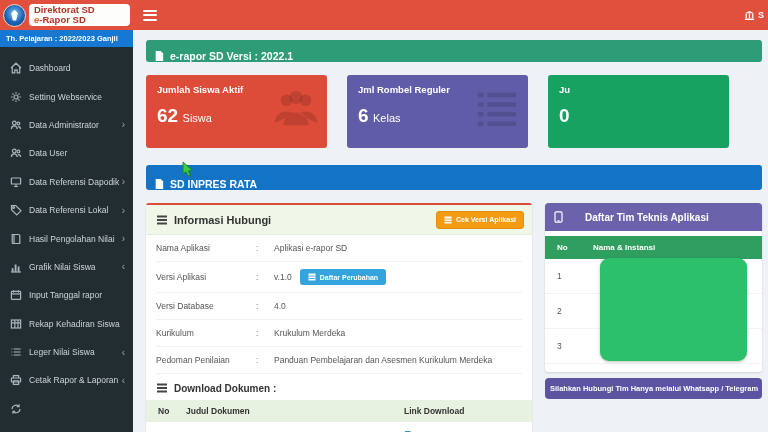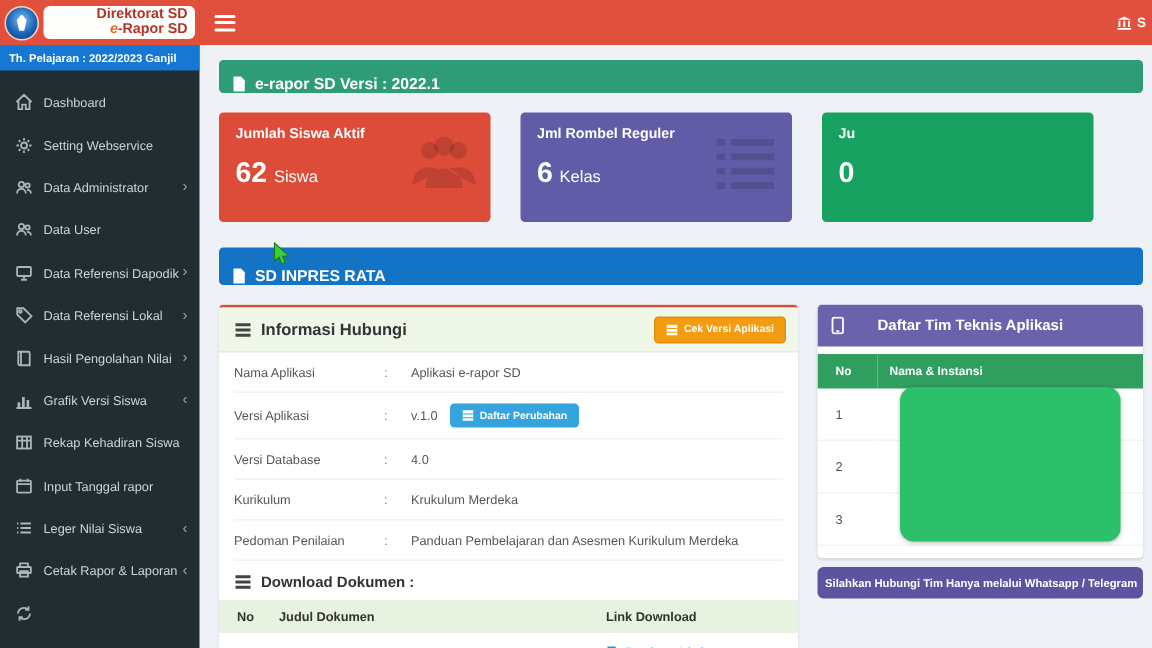--- a/index.html
+++ b/index.html
@@ -4,21 +4,21 @@
 <style>
   * { margin:0; padding:0; box-sizing:border-box; }
   html,body { width:768px; height:432px; overflow:hidden; }
   body { font-family:"Liberation Sans", sans-serif; background:#eef2f6; position:relative; }
 
   
   .sidebar { position:absolute; left:0; top:0; width:133px; height:432px; background:#222d32; z-index:5; }
   .brand { height:30px; background:#e0503c; display:flex; align-items:center; padding:2px 3px; gap:3px; }
   .brand-logo { width:23px; height:23px; border-radius:50%; background:radial-gradient(circle at 50% 40%, #7ec3f0 0%, #1c63b8 55%, #0d3f86 100%); border:1px solid #f5d7b0; flex:0 0 auto; display:flex; align-items:center; justify-content:center; }
   .brand-logo-inner { width:11px; height:11px; background:#fff; clip-path:polygon(50% 0%, 80% 35%, 65% 100%, 35% 100%, 20% 35%); }
-  .brand-plate { background:#fdfdfb; border-radius:4px; padding:1px 5px; line-height:1.05; flex:1; text-align:right; }
+  .brand-plate { background:#fdfdfb; border-radius:4px; padding:1px 5px; line-height:1.05; flex:1; text-align:left; }
   .brand-line1 { color:#b03428; font-weight:bold; font-size:9.5px; }
   .brand-line2 { color:#b03428; font-weight:bold; font-size:9.5px; }
   .brand-line2 .e-accent { color:#e2652c; font-style:italic; font-weight:bold; }
   .term-bar { height:17px; background:#1778d3; color:#fff; font-size:7.5px; font-weight:bold; display:flex; align-items:center; padding-left:6px; }
   .nav { padding-top:7px; }
   .nav-item { height:28.4px; display:flex; align-items:center; padding:0 8px 0 10px; color:#ccd5da; font-size:8.5px; cursor:pointer; }
   .nav-icon { width:12px; height:12px; margin-right:7px; flex:0 0 auto; color:#a9b7bd; display:flex; align-items:center; justify-content:center; }
   .nav-icon svg { width:12px; height:12px; stroke:currentColor; fill:none; stroke-width:1.2; }
   .nav-label { flex:1; white-space:nowrap; }
   .nav-chevron { font-size:10px; color:#95a5ab; }
@@ -171,41 +171,41 @@
       <span class="nav-label">Hasil Pengolahan Nilai</span>
       <span class="nav-chevron">›</span>
     </div>
     <div class="nav-item">
       <span class="nav-icon">
           <svg viewBox="0 0 12 12">
             <path d="M1 11h10"></path>
             <path d="M2.6 10.8V7.2M5.6 10.8V3.6M8.6 10.8V5.6" style="stroke-width:1.8"></path>
           </svg>
         </span>
-      <span class="nav-label">Grafik Versi Siswa</span>
+      <span class="nav-label">Grafik Nilai Siswa</span>
       <span class="nav-chevron">‹</span>
+    </div>
+    <div class="nav-item">
+      <span class="nav-icon">
+          <svg viewBox="0 0 12 12">
+            <rect x="1.4" y="2.4" width="9.2" height="8" rx="0.6"></rect>
+            <path d="M1.4 4.8h9.2M3.6 1.2v2.2M8.4 1.2v2.2"></path>
+          </svg>
+        </span>
+      <span class="nav-label">Input Tanggal rapor</span>
+      <span class="nav-chevron"></span>
     </div>
     <div class="nav-item">
       <span class="nav-icon">
           <svg viewBox="0 0 12 12">
             <rect x="1.4" y="2" width="9.2" height="8"></rect>
             <path d="M1.4 4.8h9.2M4.8 2v8M8 2v8"></path>
           </svg>
         </span>
       <span class="nav-label">Rekap Kehadiran Siswa</span>
-      <span class="nav-chevron"></span>
-    </div>
-    <div class="nav-item">
-      <span class="nav-icon">
-          <svg viewBox="0 0 12 12">
-            <rect x="1.4" y="2.4" width="9.2" height="8" rx="0.6"></rect>
-            <path d="M1.4 4.8h9.2M3.6 1.2v2.2M8.4 1.2v2.2"></path>
-          </svg>
-        </span>
-      <span class="nav-label">Input Tanggal rapor</span>
       <span class="nav-chevron"></span>
     </div>
     <div class="nav-item">
       <span class="nav-icon">
           <svg viewBox="0 0 12 12">
             <path d="M3.6 3h7M3.6 6h7M3.6 9h7M1.4 3h0.8M1.4 6h0.8M1.4 9h0.8"></path>
           </svg>
         </span>
       <span class="nav-label">Leger Nilai Siswa</span>
       <span class="nav-chevron">‹</span>

